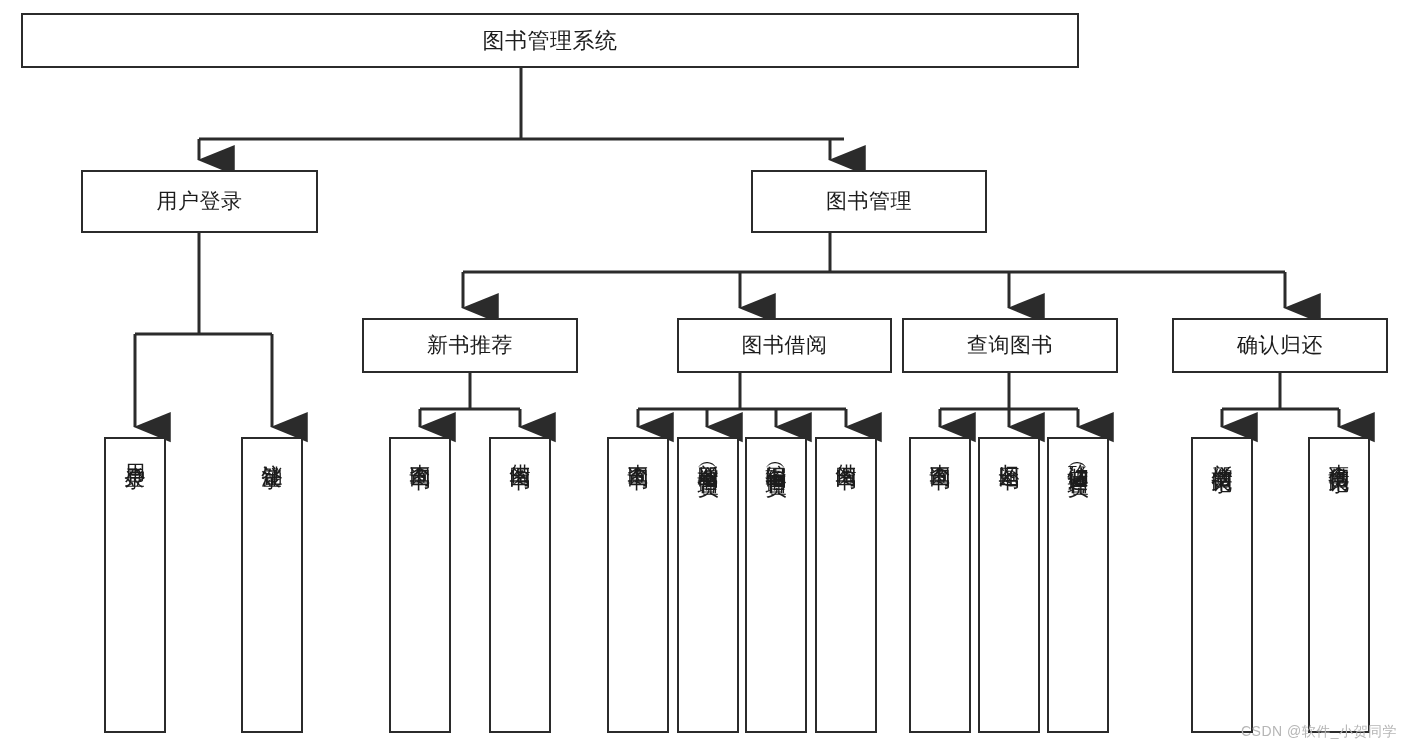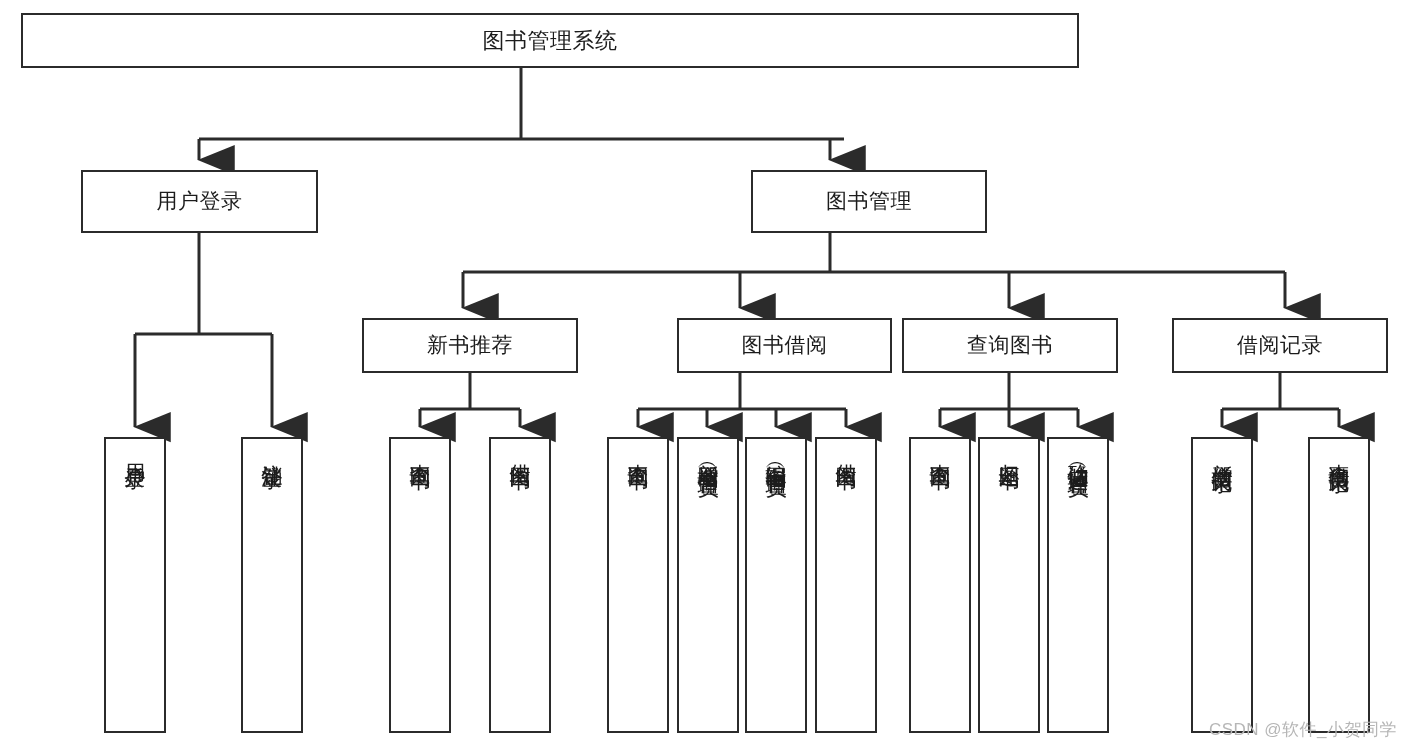--- a/index.html
+++ b/index.html
@@ -59,21 +59,21 @@
     font-size: 21px;
     line-height: 1.05;
     letter-spacing: 2px;
     white-space: normal;
     max-height: 278px;
   }
   .watermark {
     position: absolute;
     right: 8px;
     bottom: 6px;
-    font-size: 17px;
+    font-size: 14px;
     color: #b6b6b6;
     z-index: 6;
     white-space: nowrap;
     letter-spacing: 0.5px;
   }
 </style>
 </head>
 <body>
 
 <div id="canvas">
@@ -143,21 +143,21 @@
   <div class="node horizontal" style="left:362px; top:318px; width:216px; height:55px;">
     <span class="node-label">新书推荐</span>
   </div>
   <div class="node horizontal" style="left:633px; top:318px; width:215px; height:55px;margin-left:44px;">
     <span class="node-label">图书借阅</span>
   </div>
   <div class="node horizontal" style="left:902px; top:318px; width:216px; height:55px;">
     <span class="node-label">查询图书</span>
   </div>
   <div class="node horizontal" style="left:1172px; top:318px; width:216px; height:55px;">
-    <span class="node-label">借阅记录</span>
+    <span class="node-label">确认归还</span>
   </div>
 
   <div class="node vertical" style="left:104px; top:437px; width:62px; height:296px;">
     <span class="node-label">用户登录</span>
   </div>
   <div class="node vertical" style="left:241px; top:437px; width:62px; height:296px;">
     <span class="node-label">注销登录</span>
   </div>
 
   <div class="node vertical" style="left:389px; top:437px; width:62px; height:296px;">

